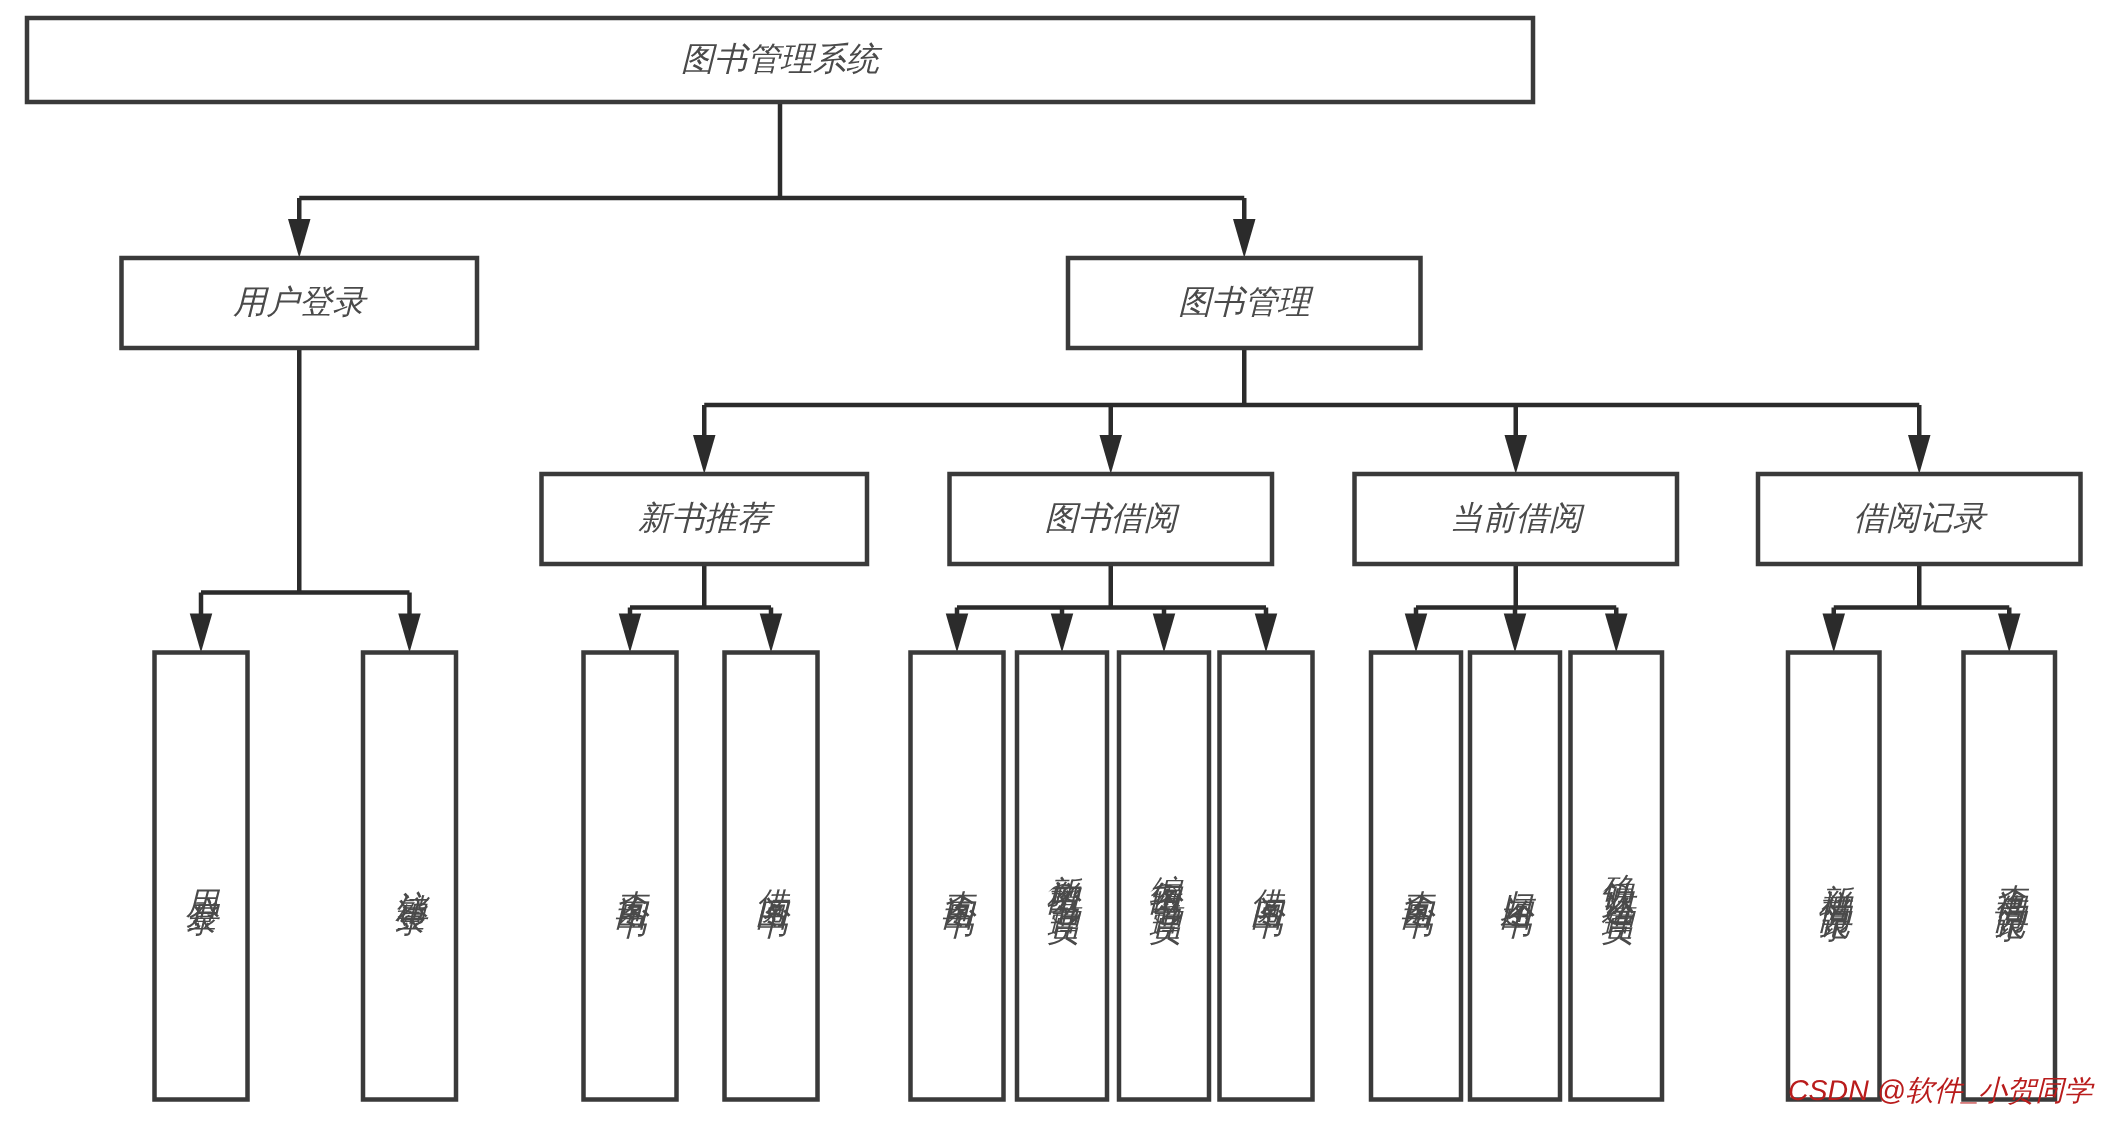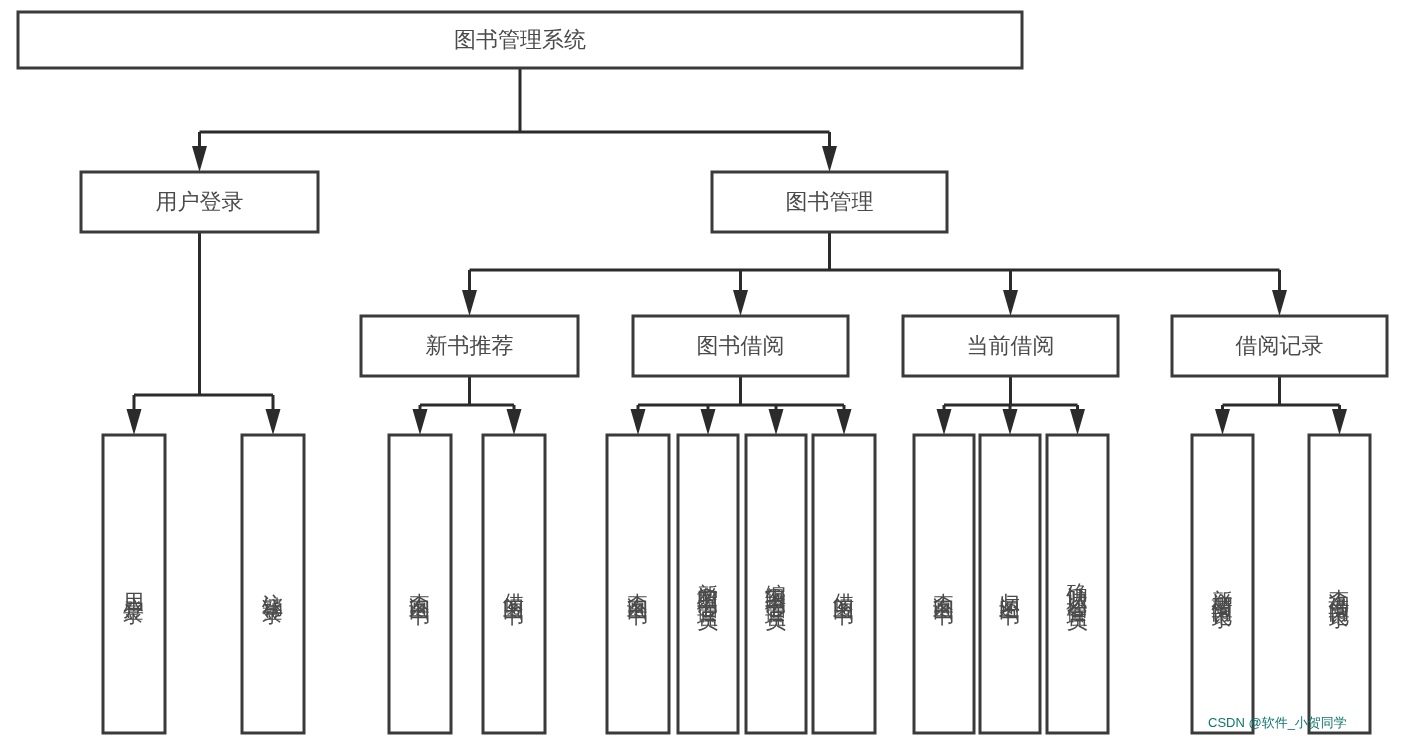--- a/index.html
+++ b/index.html
@@ -10,20 +10,21 @@
   }
   body {
     font-family: "Liberation Sans", "DejaVu Sans", sans-serif;
   }
   #diagram-root {
     position: relative;
     width: 1405px;
     height: 747px;
     background: #ffffff;
     overflow: hidden;
+    font-style: italic;
   }
   svg.diagram-canvas {
     position: absolute;
     left: 0;
     top: 0;
     width: 1405px;
     height: 747px;
     display: block;
   }
   .node-box {
@@ -61,25 +62,24 @@
     display: flex;
     align-items: center;
     justify-content: center;
     text-align: center;
     pointer-events: none;
     user-select: none;
   }
   .watermark {
     position: absolute;
     font-family: "Liberation Sans", "DejaVu Sans", sans-serif;
-    font-size: 13px;
-    color: #0f766e;
+    font-size: 19px;
+    color: #b91c1c;
     white-space: nowrap;
     user-select: none;
-    padding-left: 16px;
   }
 </style>
 </head>
 <body>
 
 <div id="diagram-root">
   <svg class="diagram-canvas" id="diagram-canvas" viewBox="0 0 1405 747" xmlns="http://www.w3.org/2000/svg">
       <g>
         <line x1="520" y1="68" x2="520" y2="132" class="connector"></line>
         <line x1="199.5" y1="132" x2="829.5" y2="132" class="connector"></line>

